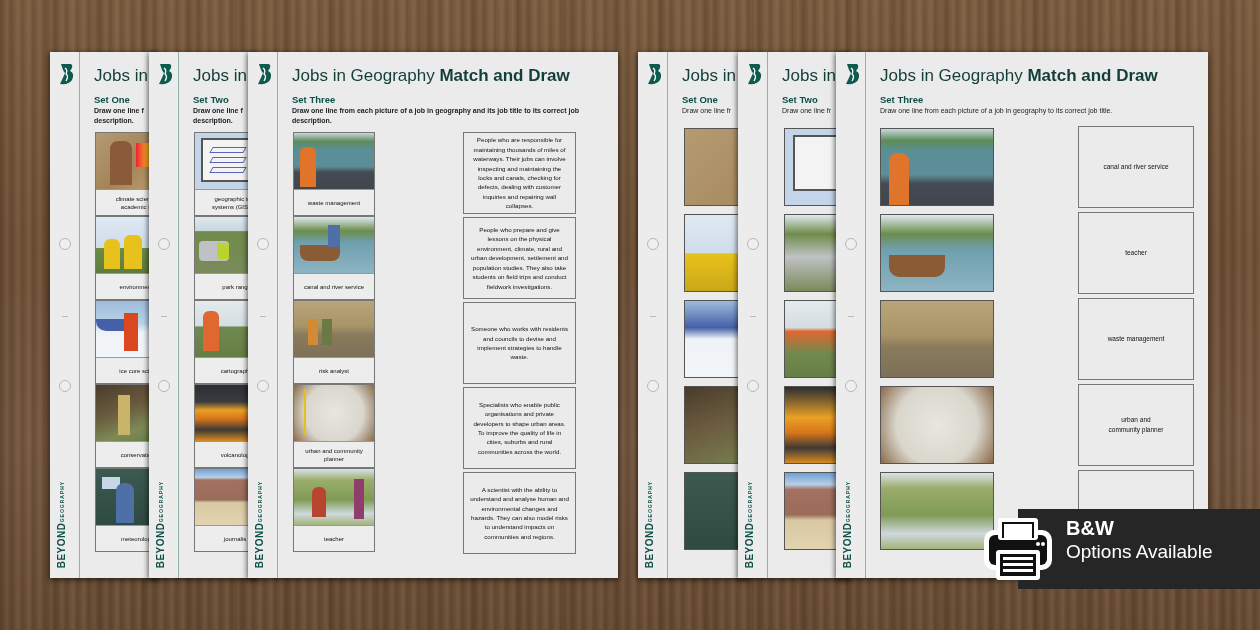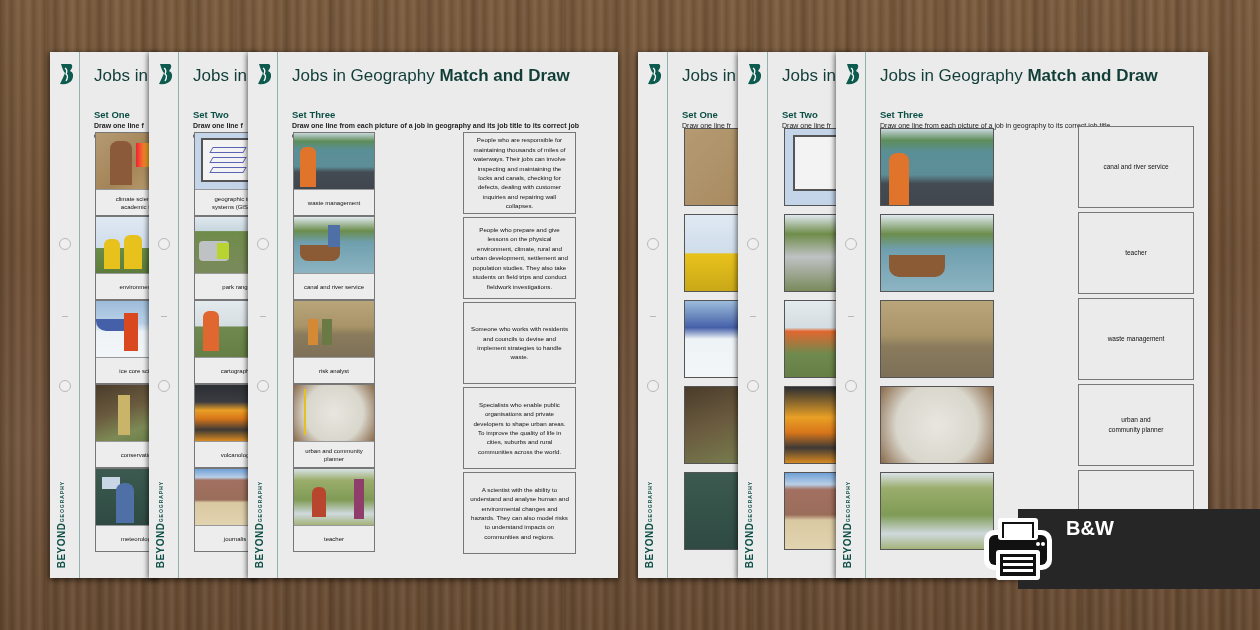--- a/index.html
+++ b/index.html
@@ -34,21 +34,21 @@
   .brand {
     position: absolute; left: 6px; bottom: 10px;
     writing-mode: vertical-rl; transform: rotate(180deg);
     font-weight: bold; color: #0c4f45; font-size: 10px; letter-spacing: 0.5px;
     white-space: nowrap;
   }
   .brand small { font-size: 5px; letter-spacing: 1px; margin-left: 3px; font-weight: bold; }
   .content { position: absolute; left: 44px; top: 14px; right: 10px; bottom: 0; }
   .title { font-size: 17px; color: #123e38; white-space: nowrap; }
   .title b { font-weight: bold; }
-  .set { font-size: 9.5px; font-weight: bold; color: #0c4f45; margin-top: 23px; }
+  .set { font-size: 9.5px; font-weight: bold; color: #0c4f45; margin-top: 8px; }
   .instr { font-size: 7px; font-weight: bold; color: #222; line-height: 10px; margin-top: 1px; }
   .card {
     position: absolute; width: 82px; border: 1px solid #777; background: #ededee;
   }
   .pic { height: 57px; border-bottom: 1px solid #999; position: relative; overflow: hidden; }
   .cap {
     height: 25px; display: flex; align-items: center; justify-content: center;
     font-size: 6px; color: #111; text-align: center; line-height: 8px; padding: 0 2px;
   }
   .desc {
@@ -318,20 +318,21 @@
     <div class="titlebox" style="left:242px; top:160px; height:82px;">teacher</div>
     <div class="titlebox" style="left:242px; top:246px; height:82px;">waste management</div>
     <div class="titlebox" style="left:242px; top:332px; height:82px; white-space:pre-line;">urban and
 community planner</div>
     <div class="titlebox" style="left:242px; top:418px; height:82px;"></div>
   </div>
 </div>
 
 <div class="badge">
   <div class="badge-t1">B&amp;W</div>
+  <div class="badge-t2">Options Available</div>
 </div>
 <svg class="printer" viewBox="0 0 72 66">
   <rect x="2" y="14" width="68" height="40" rx="10" fill="#fff"></rect>
   <rect x="7" y="19" width="58" height="30" rx="6" fill="#111"></rect>
   <rect x="16" y="2" width="40" height="22" rx="3" fill="#fff"></rect>
   <rect x="20" y="6" width="32" height="16" fill="#111"></rect>
   <rect x="22" y="8" width="28" height="14" fill="#fff"></rect>
   <circle cx="56" cy="28" r="2" fill="#fff"></circle>
     <circle cx="61" cy="28" r="2" fill="#fff"></circle>
   <rect x="14" y="34" width="44" height="30" rx="3" fill="#fff"></rect>

